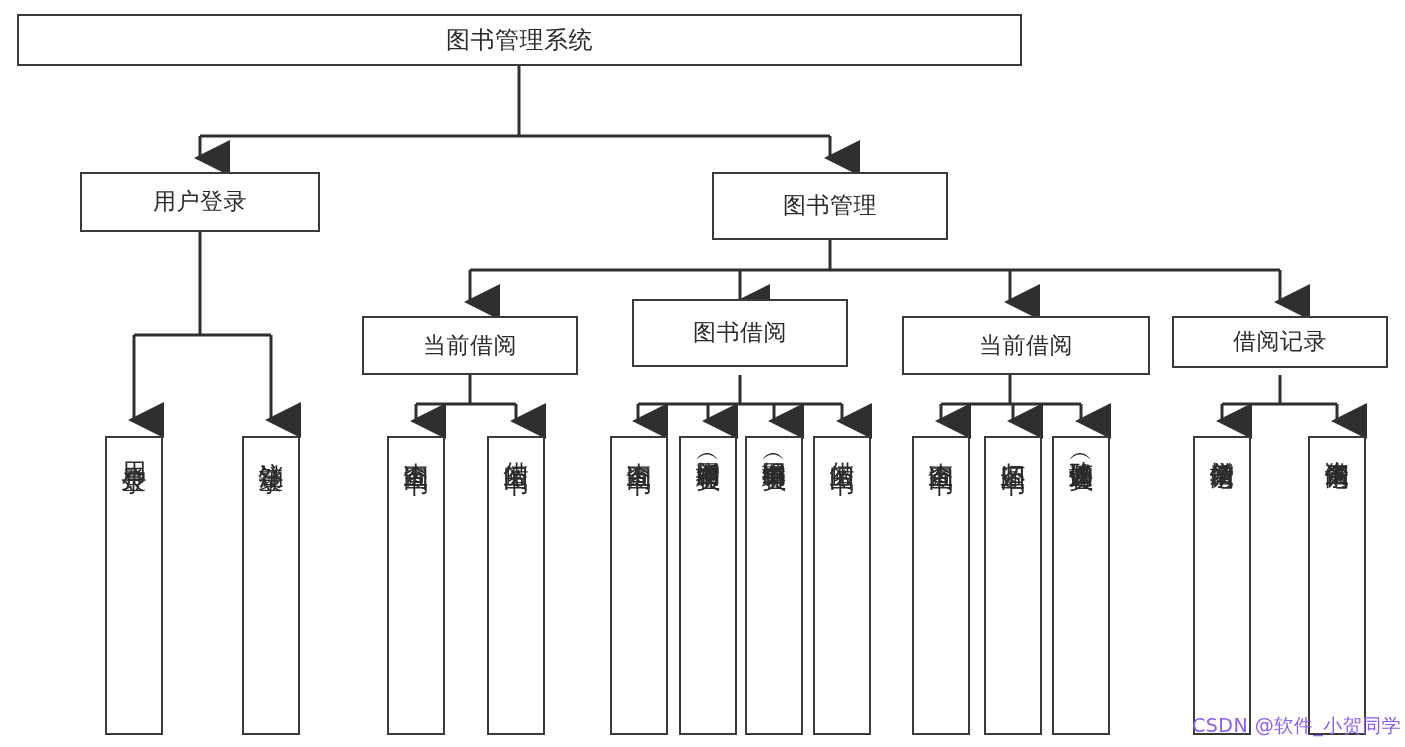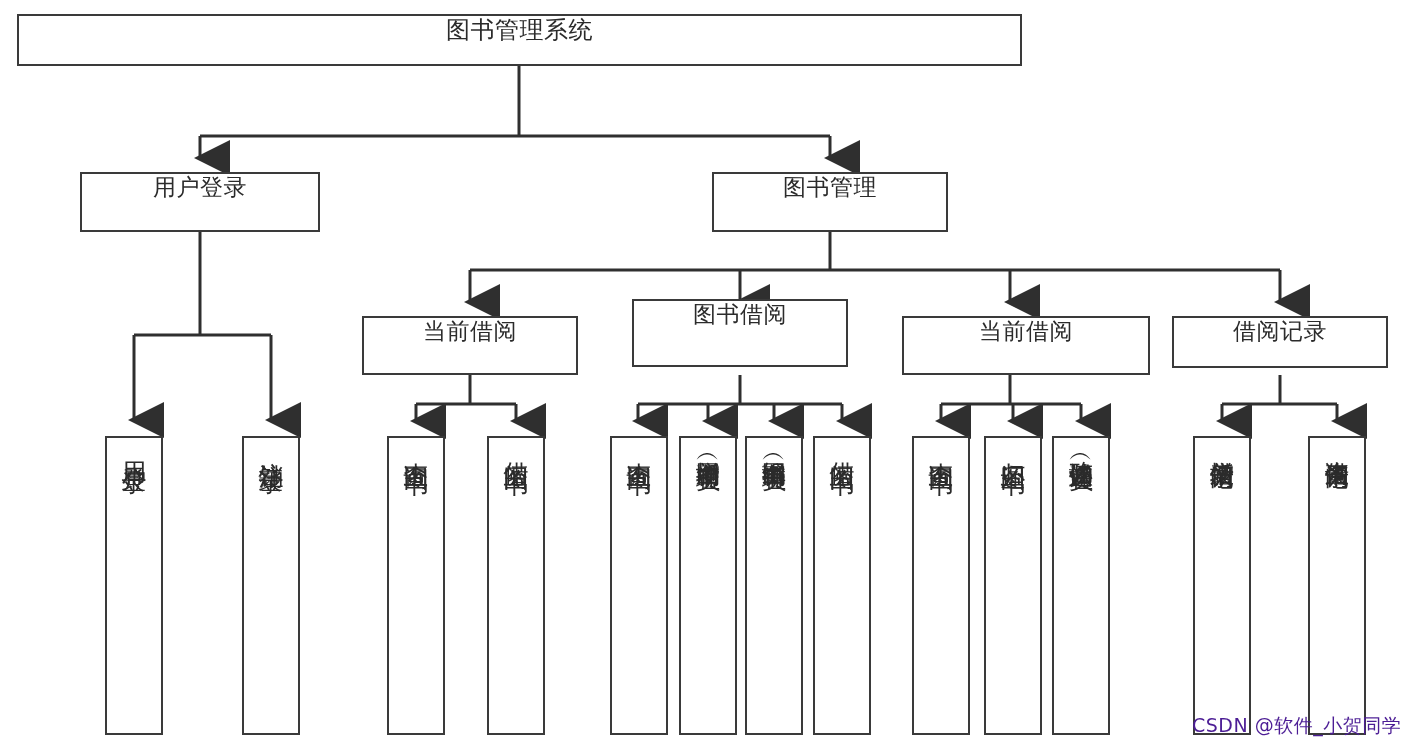--- a/index.html
+++ b/index.html
@@ -24,21 +24,21 @@
     top: 0;
     width: 1405px;
     height: 747px;
   }
   .node {
     position: absolute;
     box-sizing: border-box;
     background: #ffffff;
     border: 2px solid #3a3a3a;
     display: flex;
-    align-items: flex-start;
+    align-items: center;
     justify-content: center;
     z-index: 2;
   }
   .node-label {
     color: #2b2b2b;
     line-height: 1.18;
     letter-spacing: 0.5px;
     white-space: nowrap;
   }
   
@@ -65,21 +65,21 @@
   }
   .node.vert.tall-text .node-label {
     font-size: 24px;
     letter-spacing: 1px;
   }
   .watermark {
     position: absolute;
     left: 1192px;
     top: 713px;
     font-size: 19px;
-    color: #4c1d95;
+    color: #8b5cf6;
     letter-spacing: 0.5px;
     white-space: nowrap;
     z-index: 3;
     font-family: "DejaVu Sans", "Liberation Sans", sans-serif;
   }
 </style>
 </head>
 <body>
 
 <div id="diagram">
@@ -135,21 +135,21 @@
     </g>
   </svg>
 
   <div class="node horiz root" style="left:17px; top:14px; width:1005px; height:52px;">
     <span class="node-label">图书管理系统</span>
   </div>
 
   <div class="node horiz" style="left:80px; top:172px; width:240px; height:60px;">
     <span class="node-label">用户登录</span>
   </div>
-  <div class="node horiz" style="left:712px; top:172px; width:236px; height:60px;">
+  <div class="node horiz" style="left:712px; top:172px; width:236px; height:68px;">
     <span class="node-label">图书管理</span>
   </div>
 
   <div class="node horiz" style="left:362px; top:316px; width:216px; height:59px;">
     <span class="node-label">当前借阅</span>
   </div>
   <div class="node horiz" style="left:632px; top:299px; width:216px; height:68px;">
     <span class="node-label">图书借阅</span>
   </div>
   <div class="node horiz" style="left:902px; top:316px; width:248px; height:59px;">

